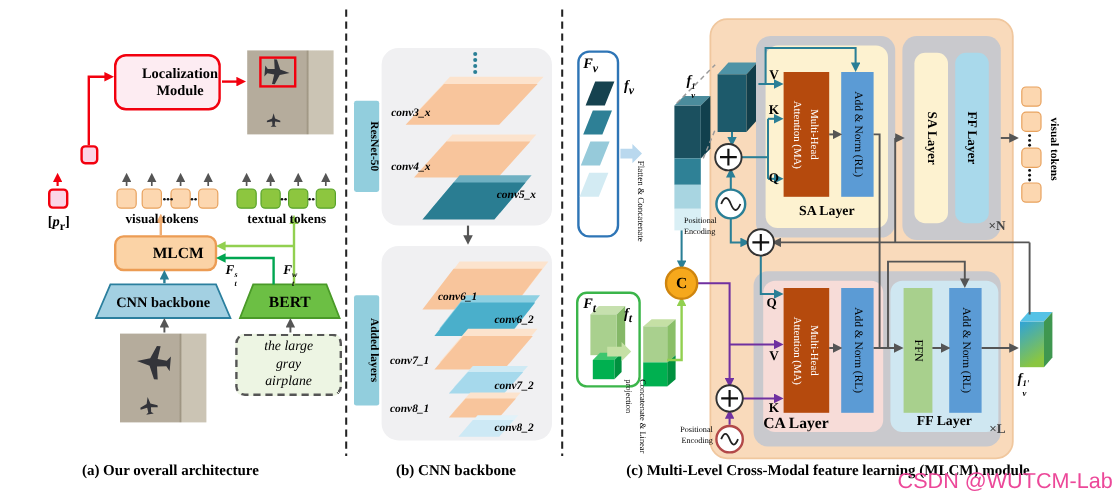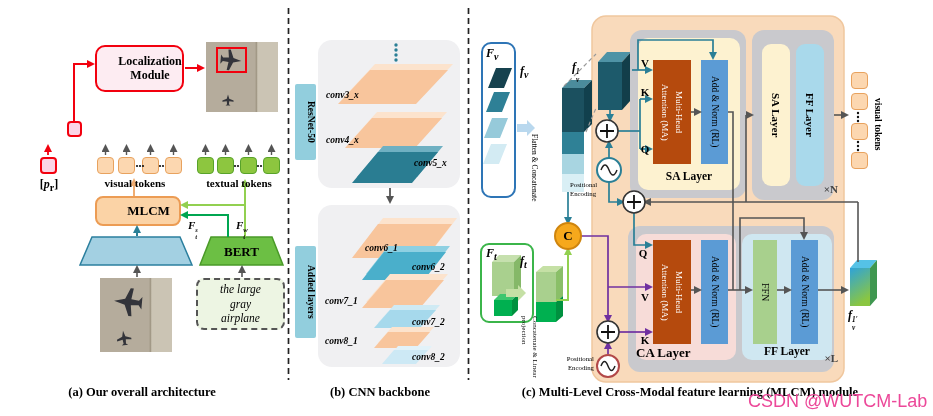--- a/index.html
+++ b/index.html
@@ -331,20 +331,21 @@
         <i>s</i>
         <i>t</i>
       </span>
   </div>
   <div class="abs z2 mathlbl" style="left:236px;top:219px;font-size:11px;">
     <i>F</i><span class="mstack">
         <i>w</i>
         <i>t</i>
       </span>
   </div>
+  <div class="abs z2 ctr bold" style="left:80px;top:241px;width:112px;height:22px;font-size:12px;">CNN backbone</div>
   <div class="abs z2 ctr bold" style="left:200px;top:241px;width:83px;height:22px;font-size:13px;">BERT</div>
   <div class="abs z2 caption" style="left:28px;top:385px;width:228px;">(a) Our overall architecture</div>
 
   <div class="abs z2 convlbl" style="left:326px;top:90px;">conv3_x</div>
   <div class="abs z2 convlbl" style="left:326px;top:135px;">conv4_x</div>
   <div class="abs z2 convlbl" style="left:414px;top:158px;">conv5_x</div>
   <div class="abs z2 convlbl" style="left:325px;top:243px;margin-left:40px;">conv6_1</div>
   <div class="abs z2 convlbl" style="left:412px;top:262px;">conv6_2</div>
   <div class="abs z2 convlbl" style="left:325px;top:296px;">conv7_1</div>
   <div class="abs z2 convlbl" style="left:412px;top:317px;">conv7_2</div>

